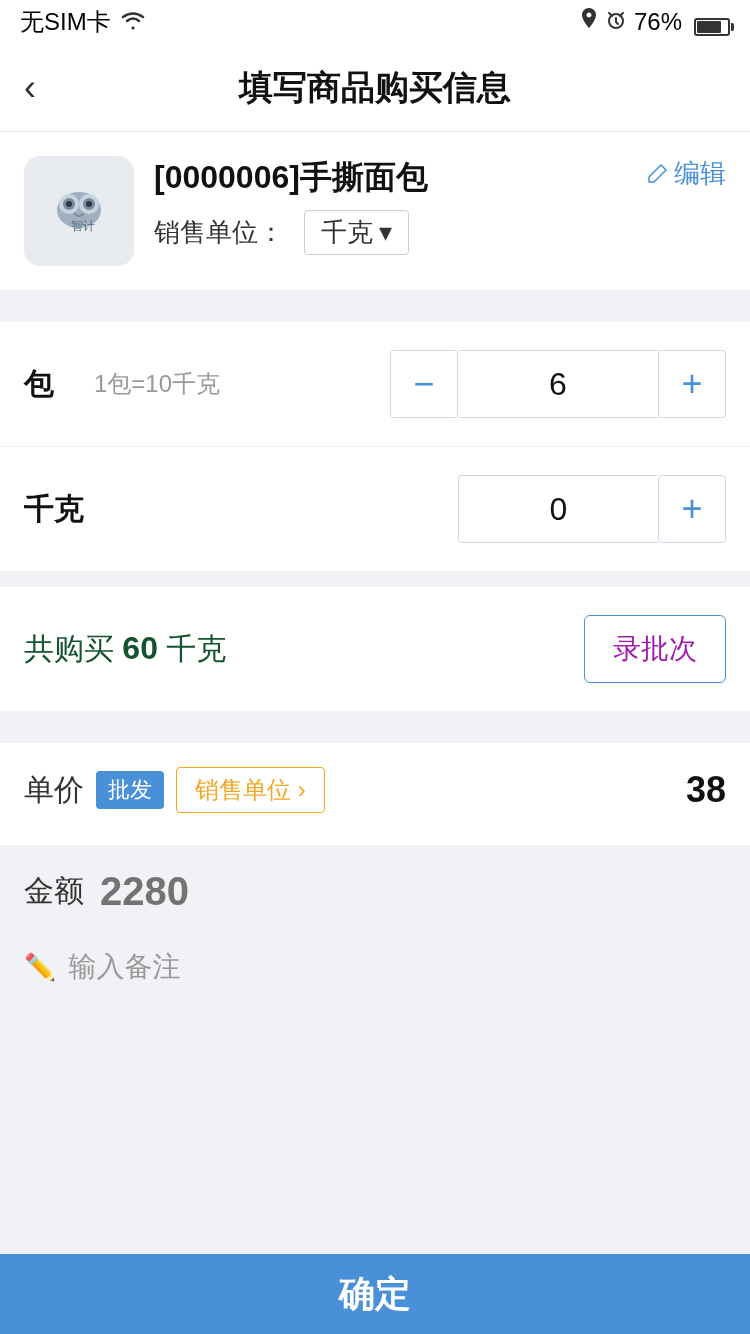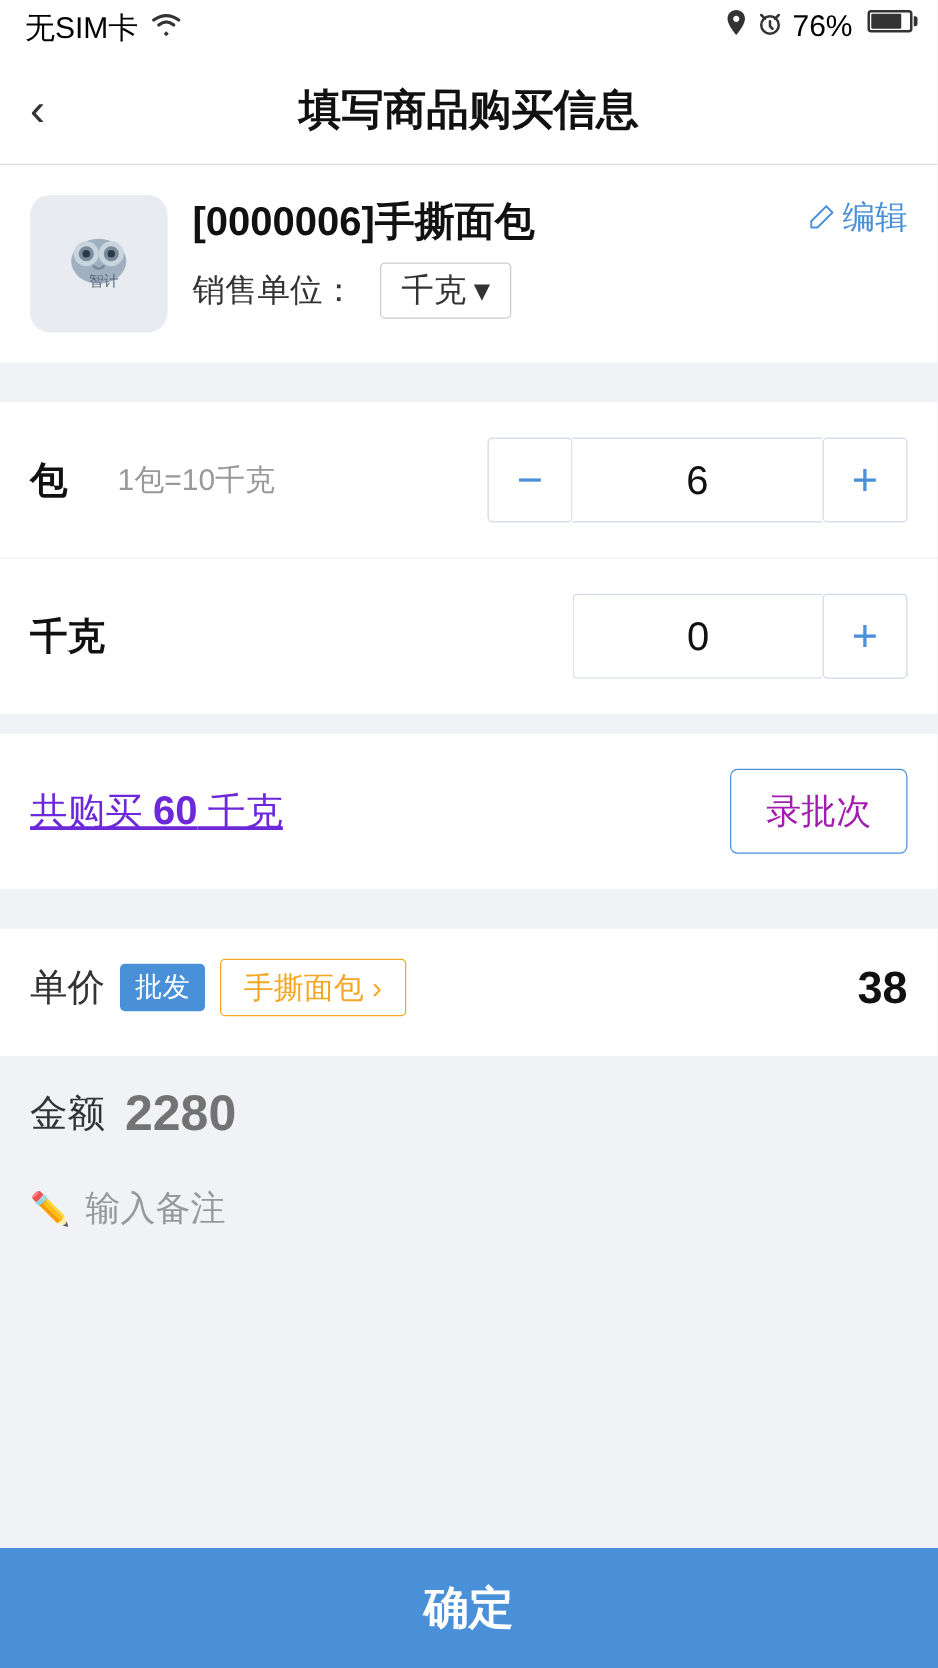--- a/index.html
+++ b/index.html
@@ -18,21 +18,21 @@
       height: 44px;
       display: flex;
       align-items: center;
       justify-content: space-between;
       padding: 16px 20px;
       font-size: 24px;
       font-weight: 500;
     }
     .status-left { display: flex; align-items: center; gap: 8px; }
     .status-center { font-size: 28px; font-weight: 600; }
-    .status-right { display: flex; align-items: flex-start; gap: 8px; font-size: 24px; }
+    .status-right { display: flex; align-items: flex-end; gap: 8px; font-size: 24px; }
     .battery-icon {
       display: inline-block;
       width: 36px;
       height: 18px;
       border: 2px solid #333;
       border-radius: 3px;
       position: relative;
       margin-left: 4px;
     }
     .battery-icon::after {
@@ -208,22 +208,21 @@
     .summary-section {
       background: #fff;
       padding: 28px 24px;
       display: flex;
       align-items: center;
       justify-content: space-between;
       margin-bottom: 16px;
     }
     .summary-text {
       font-size: 30px;
-      color: #6d28d9;
-      text-decoration: underline;
+      color: #14532d;
     }
     .summary-text span {
       font-weight: 700;
       font-size: 32px;
     }
     .record-btn {
       border: 1px solid #4a90d9;
       color: #a21caf;
       background: #fff;
       padding: 14px 28px;
@@ -314,21 +313,21 @@
       font-size: 26px;
       color: #999;
     }
 
     
     .bottom-bar {
       position: fixed;
       bottom: 0;
       left: 0;
       width: 750px;
-      height: 96px;
+      height: 80px;
       background: #4a90d9;
       display: flex;
       align-items: center;
       justify-content: center;
     }
     .confirm-btn {
       width: 100%;
       height: 100%;
       background: transparent;
       border: none;
@@ -452,21 +451,21 @@
     <button class="record-btn">录批次</button>
   </div>
 
   <div class="section-divider"></div>
 
   <div class="price-section">
     <div class="price-row">
       <div class="price-label">
         <span>单价</span>
         <span class="price-tag">批发</span>
-        <button class="price-ref-btn">手撕面包 ›</button>
+        <button class="price-ref-btn">销售单位 ›</button>
       </div>
       <div class="price-value">38</div>
     </div>
   </div>
 
   <div class="amount-section">
     <div class="amount-row">
       <span class="amount-label">金额</span>
       <span class="amount-value">2280</span>
     </div>

